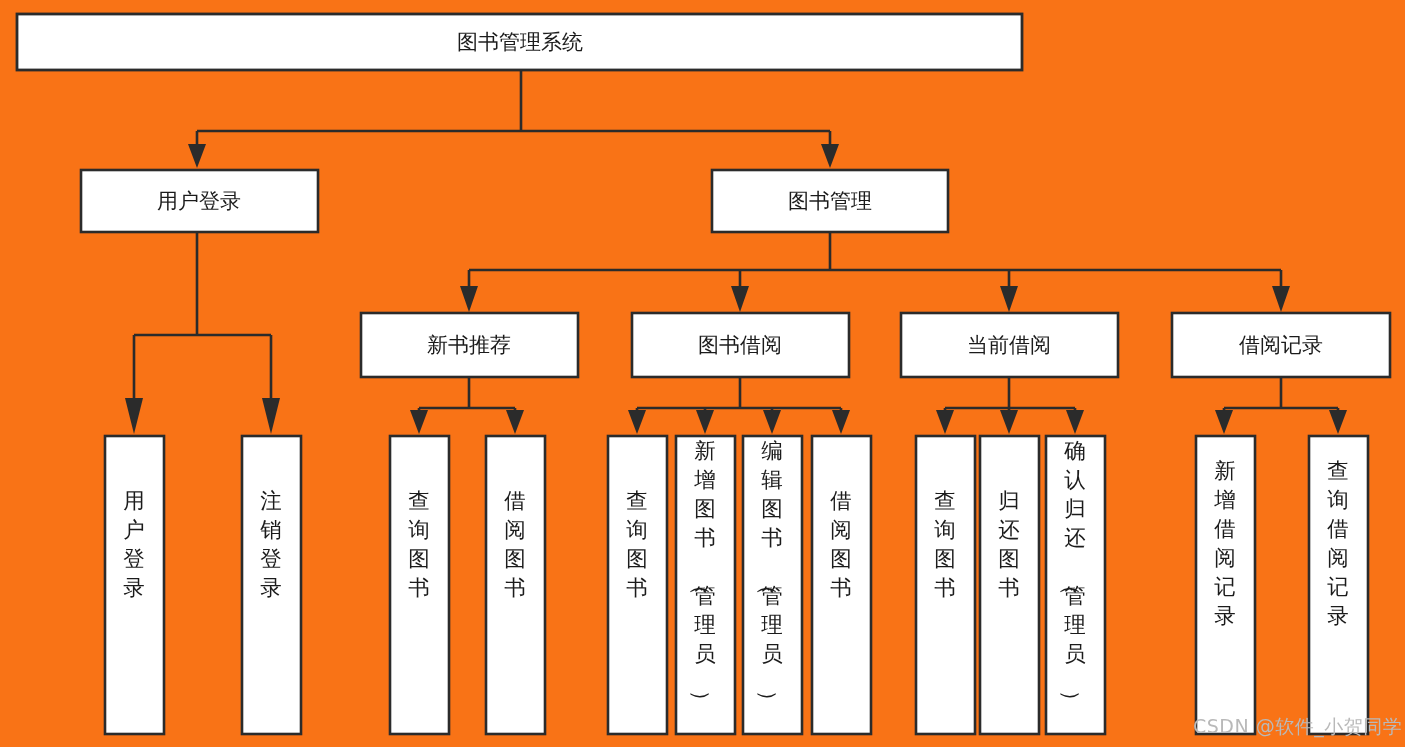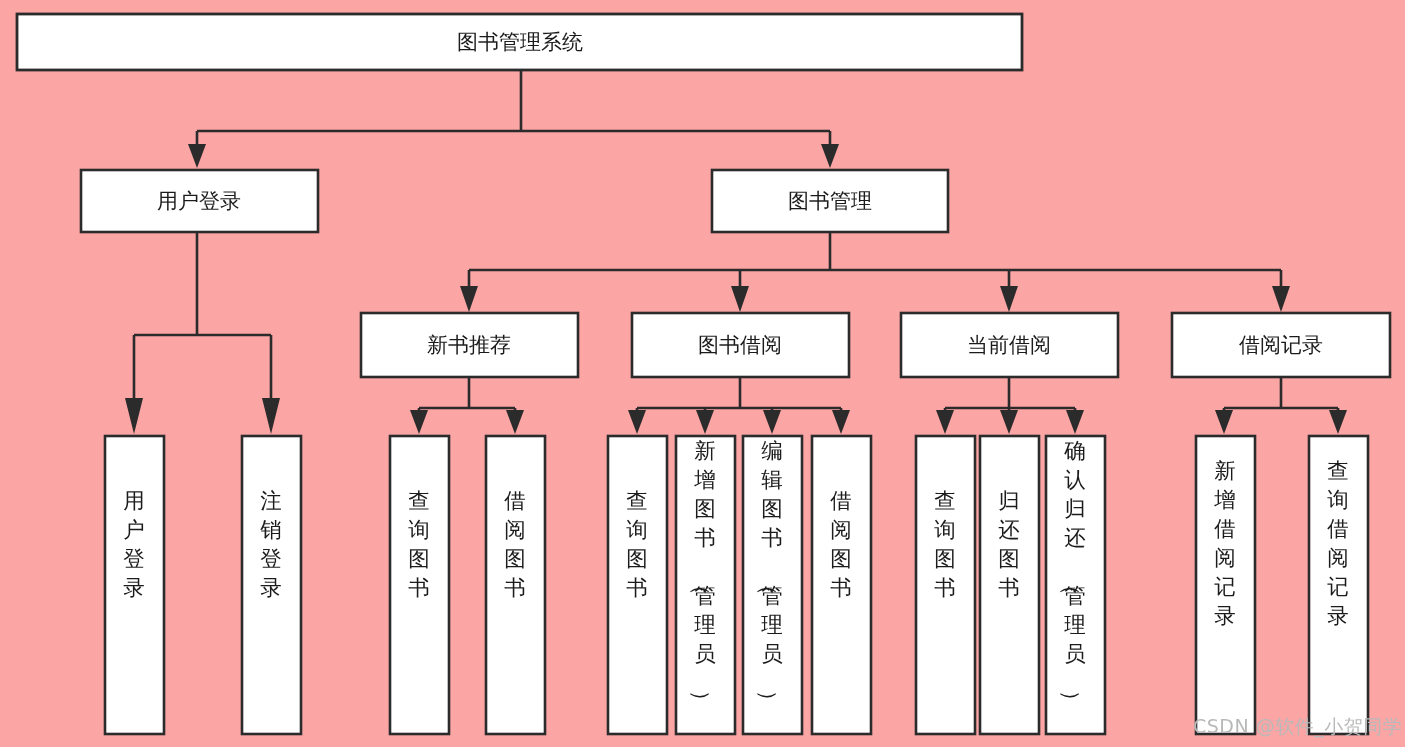--- a/index.html
+++ b/index.html
@@ -11,21 +11,21 @@
   body {
     width: 1405px;
     height: 747px;
     overflow: hidden;
     font-family: "DejaVu Sans", "Liberation Sans", sans-serif;
   }
   #diagram-root {
     position: relative;
     width: 1405px;
     height: 747px;
-    background: #fca5a5;
+    background: #f97316;
   }
   svg#tree-svg {
     position: absolute;
     left: 0;
     top: 0;
     width: 1405px;
     height: 747px;
     display: block;
   }
   .node-box {

